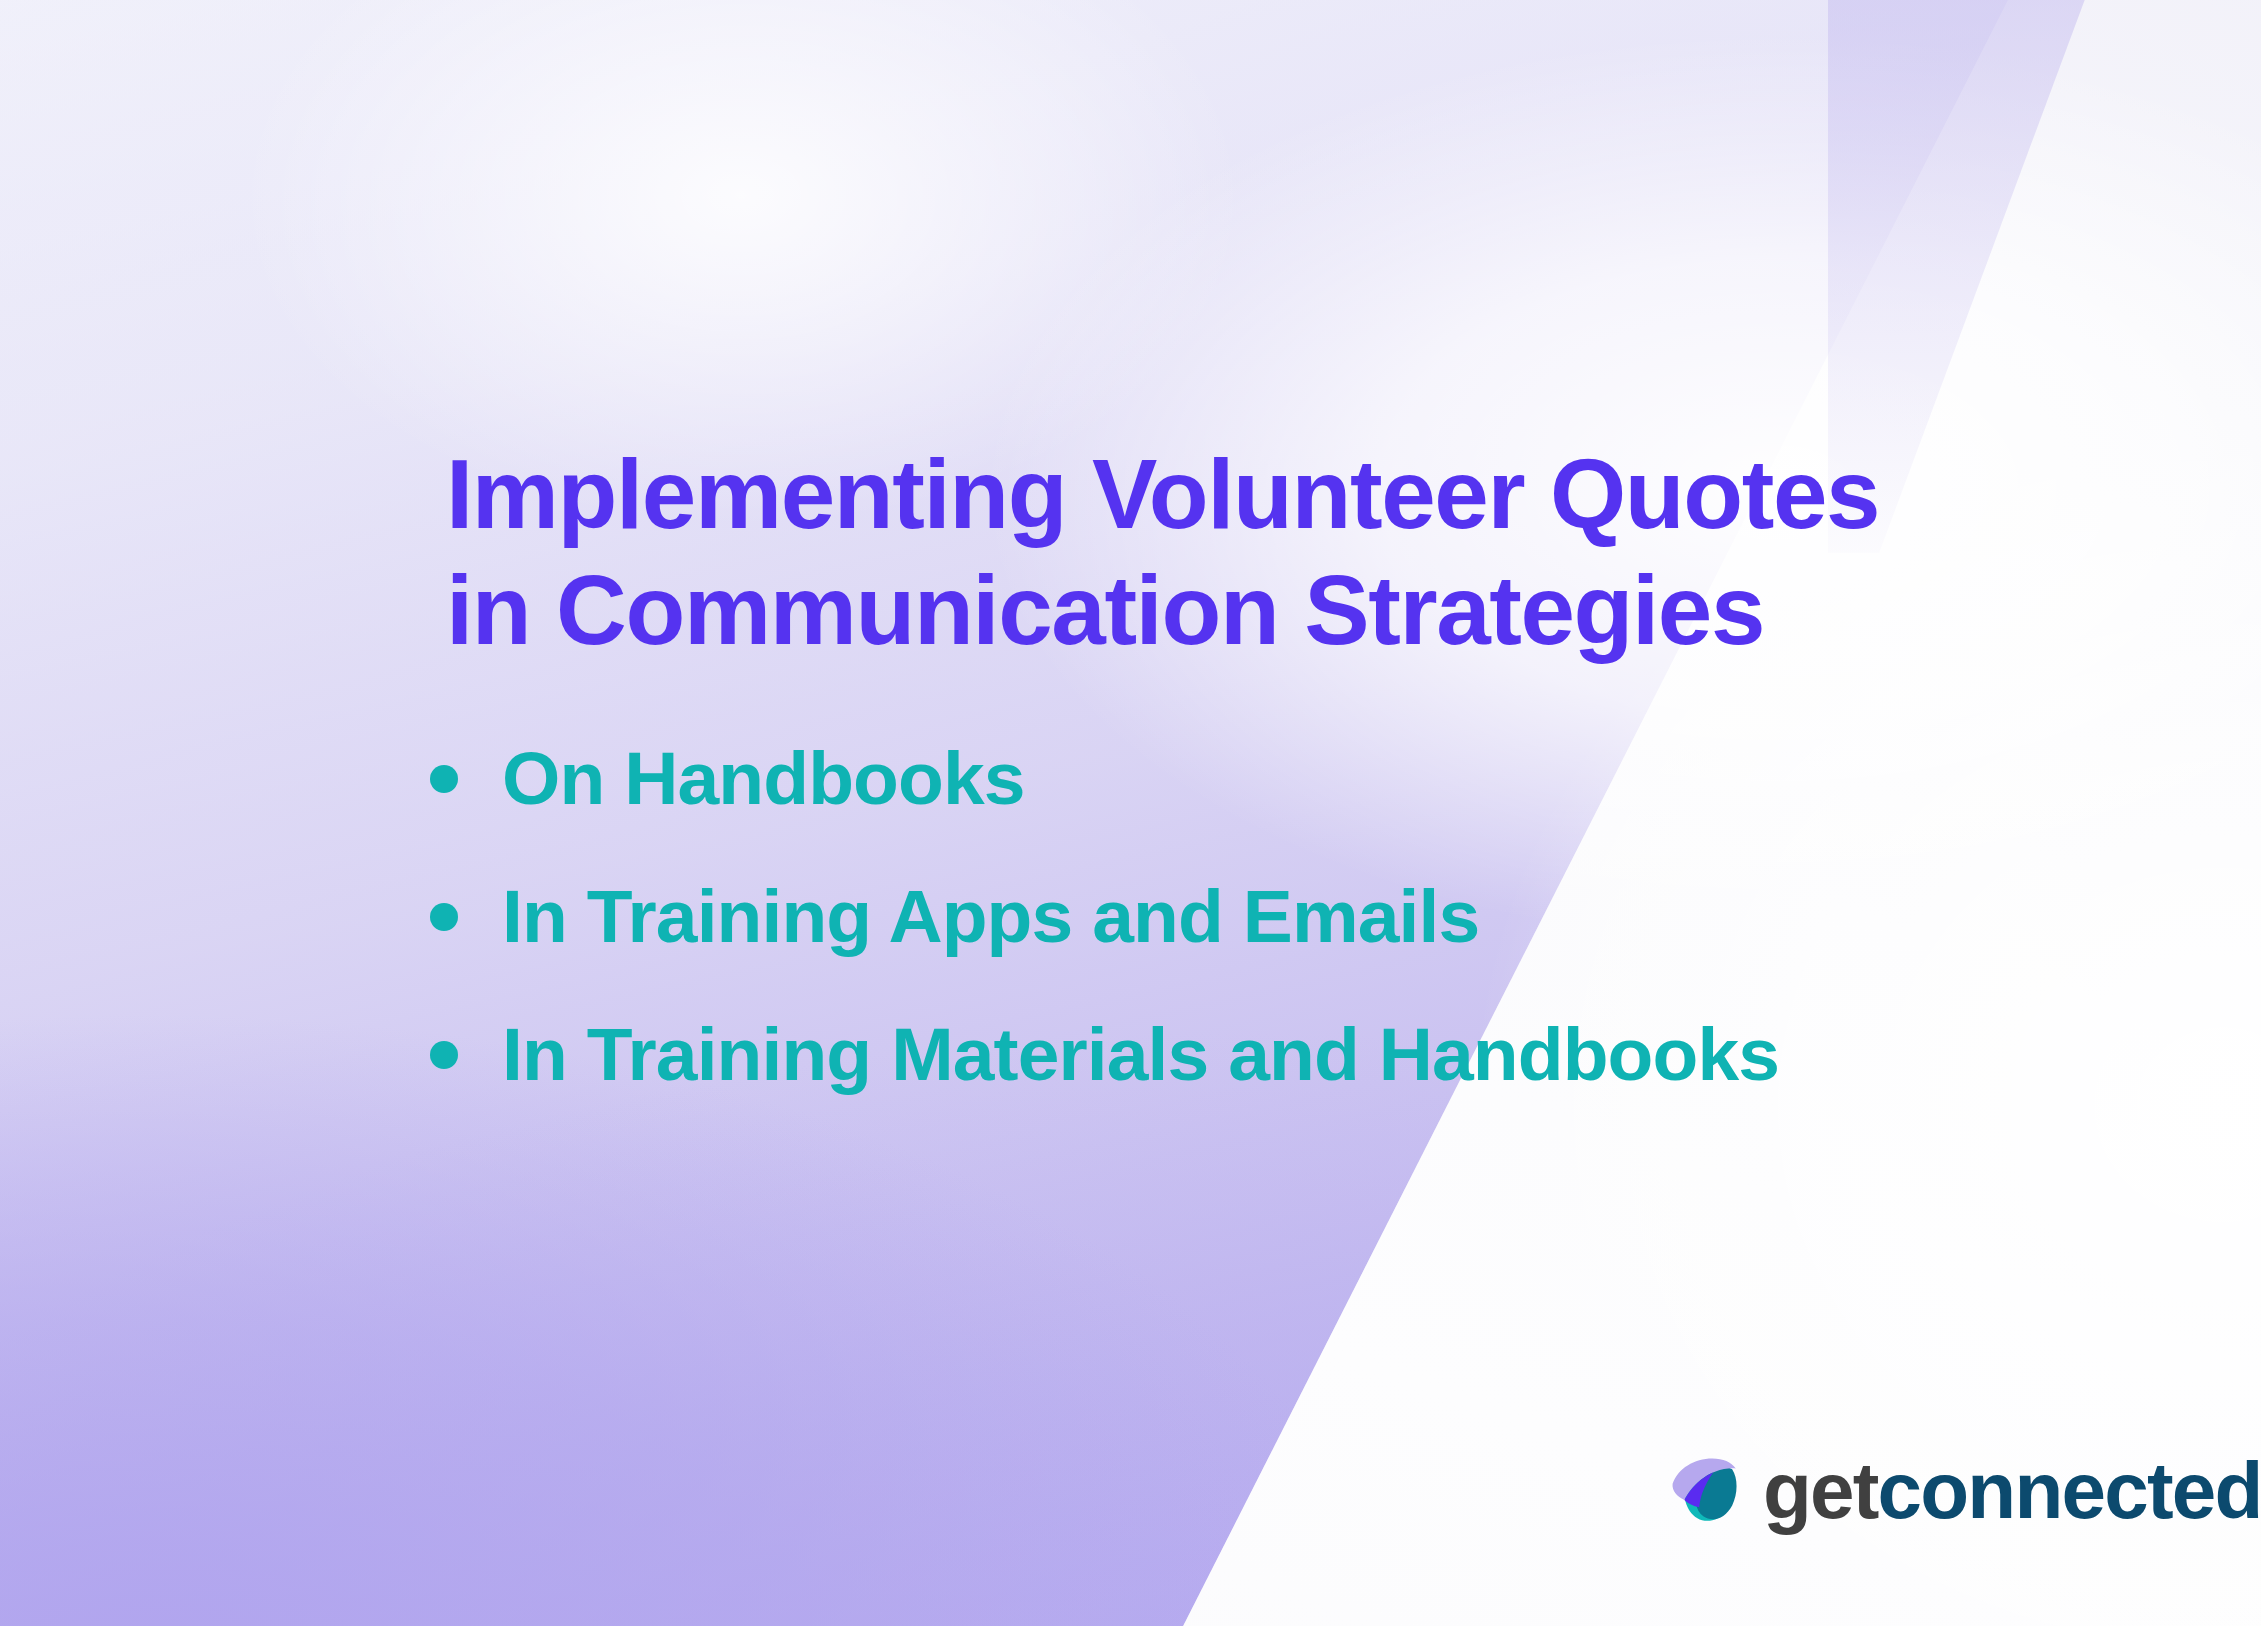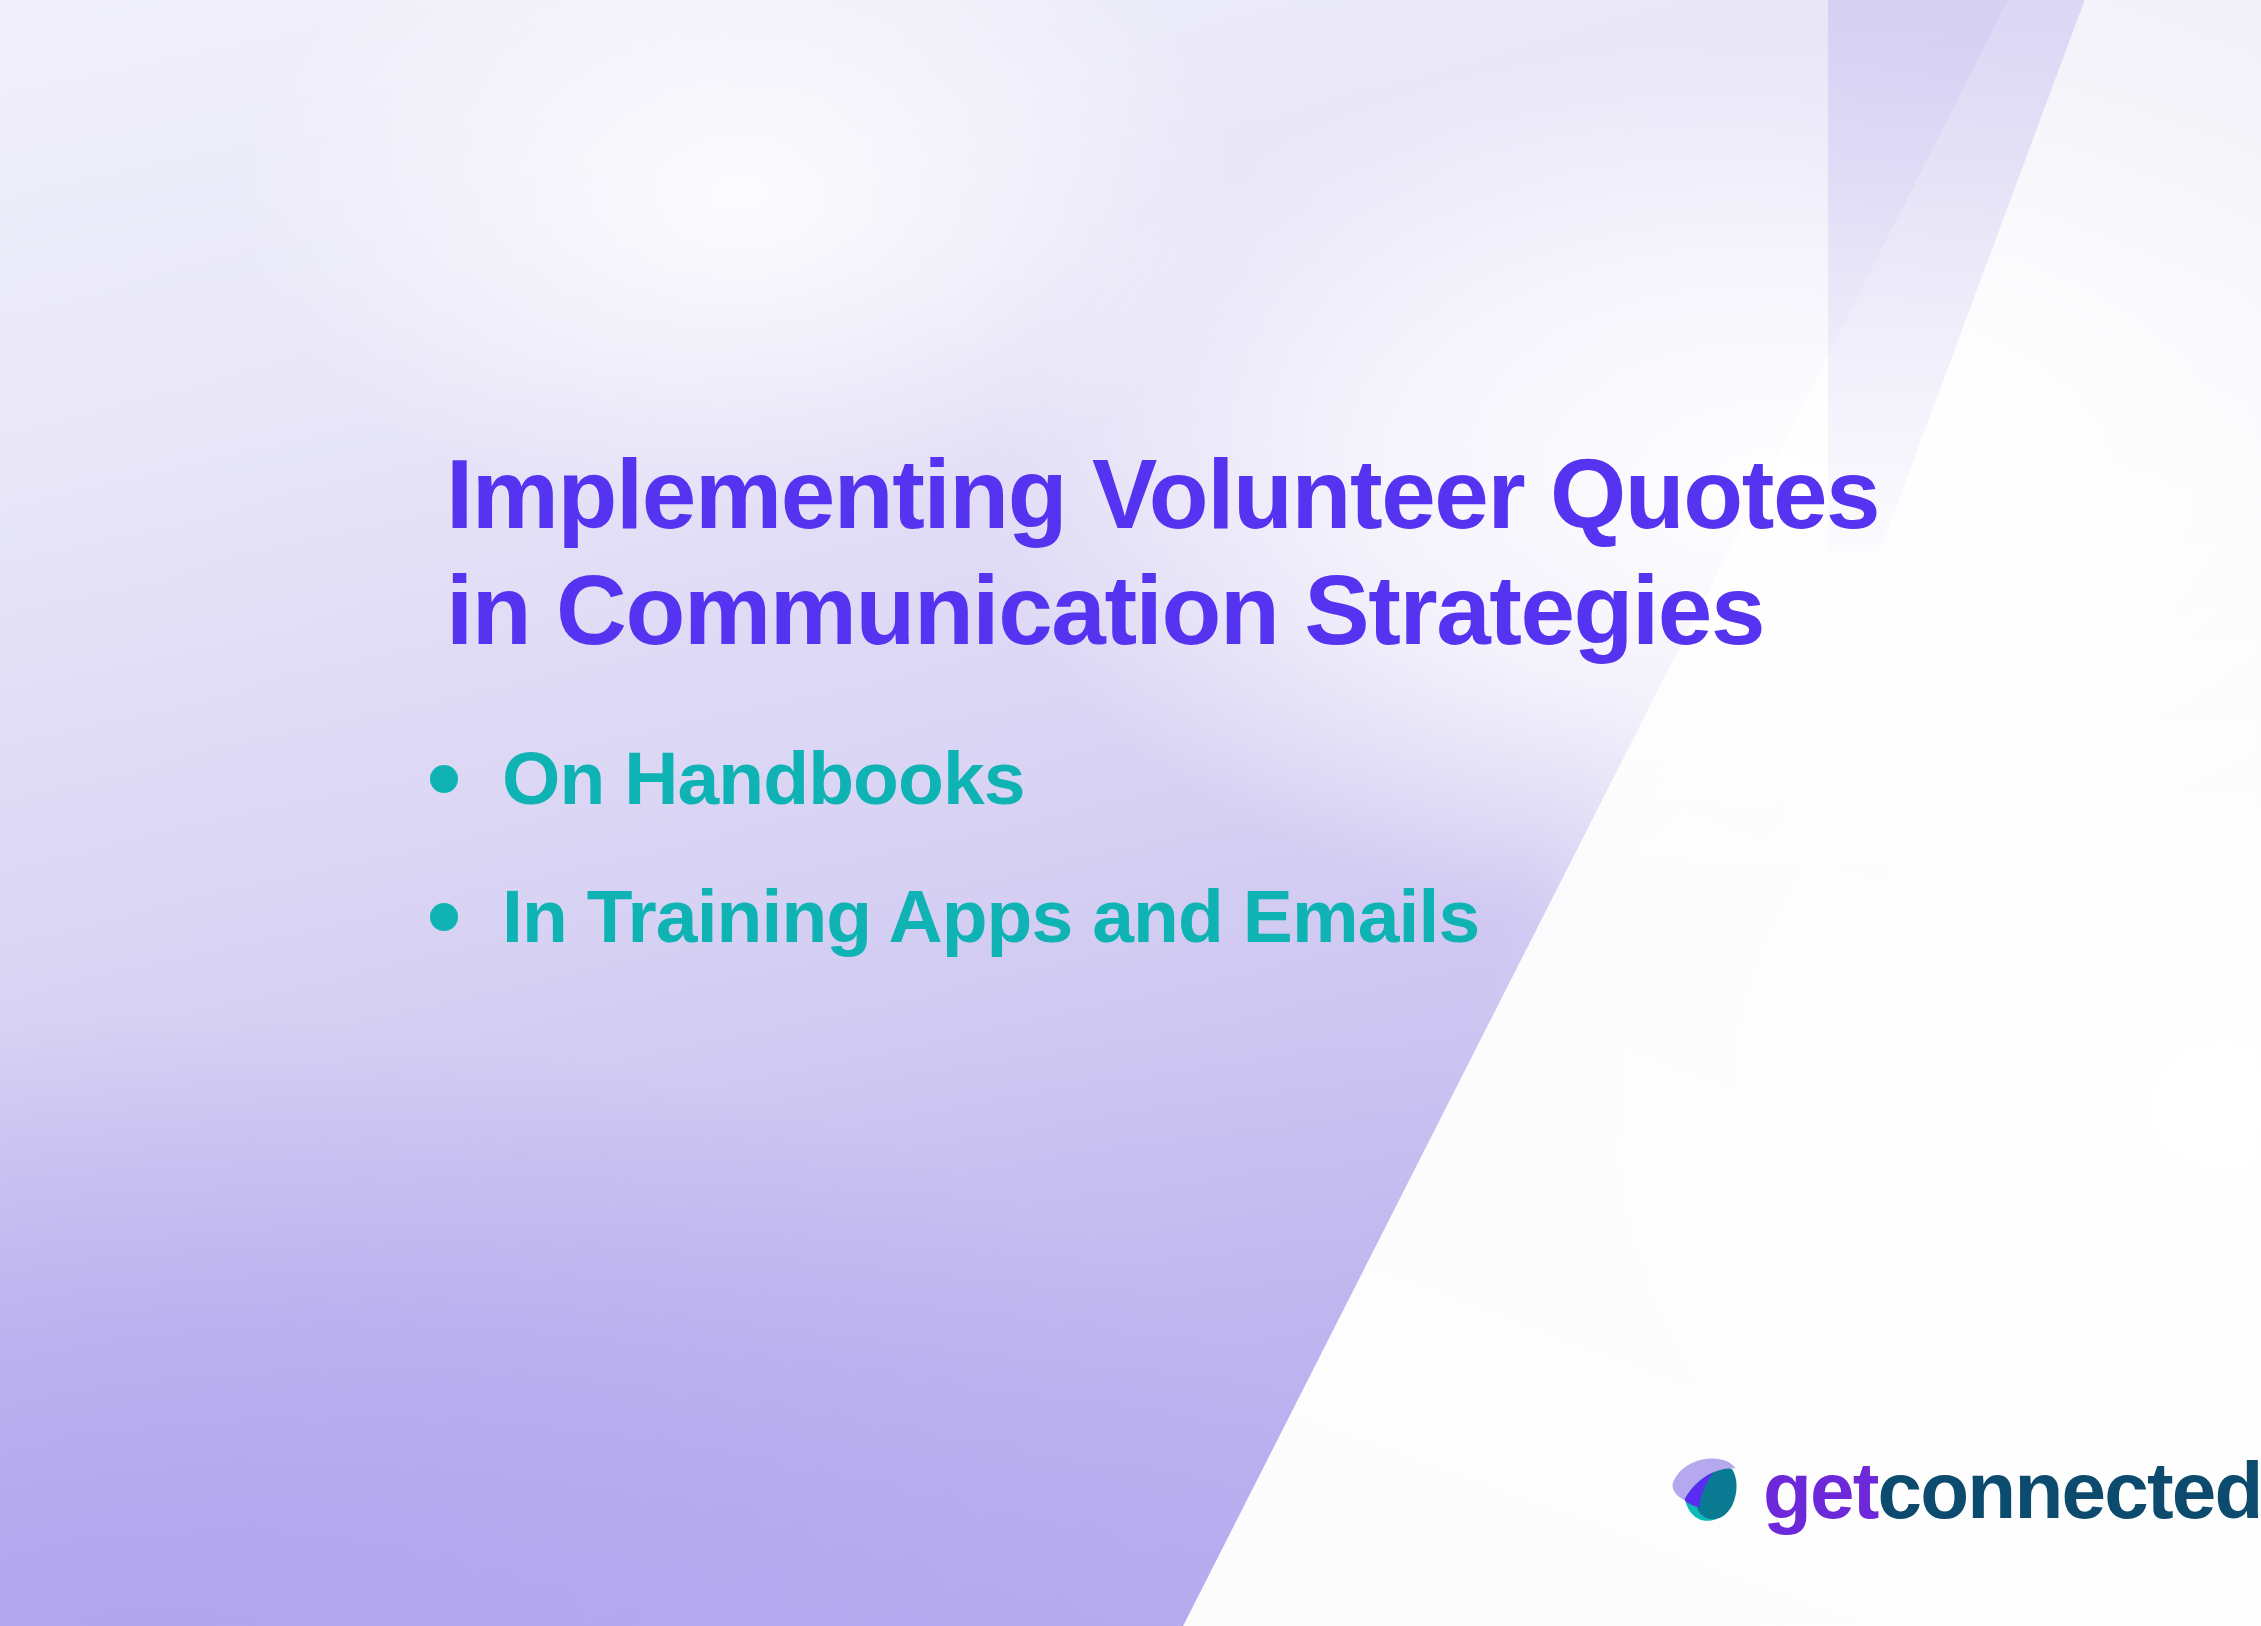--- a/index.html
+++ b/index.html
@@ -140,21 +140,21 @@
     margin-right: 20px;
     flex: 0 0 auto;
   }
   .logo-word {
     font-size: 80px;
     font-weight: 700;
     letter-spacing: -1.8px;
     line-height: 1;
     white-space: nowrap;
   }
-  .logo-get { color: #6d28d9; text-align: right; }
+  .logo-get { color: #404040; text-align: right; }
   .logo-connected { color: #0c4a6e; }
 </style>
 </head>
 <body>
 
 <div id="slide">
 
   <div class="bg-base"></div>
   <div class="bg-wedge"></div>
   <div class="bg-rightpanel"></div>
@@ -171,20 +171,24 @@
       <li class="bullet-row">
         <span class="bullet-dot"></span>
         <span class="bullet-text">On Handbooks</span>
       </li>
 
       <li class="bullet-row">
         <span class="bullet-dot"></span>
         <span class="bullet-text">In Training Apps and Emails</span>
       </li>
 
+      <li class="bullet-row">
+        <span class="bullet-dot"></span>
+        <span class="bullet-text">In Training Materials and Handbooks</span>
+      </li>
 
     </ul>
   </div>
 
   <div class="logo">
 
     <svg class="logo-mark" viewBox="0 0 164 178">
 
       <path d="M33 86 C33 52 58 27 88 27 C118 27 140 54 140 90 C140 128 116 156 85 156 C52 156 33 124 33 86 Z" fill="#0fb9b9"></path>
 

